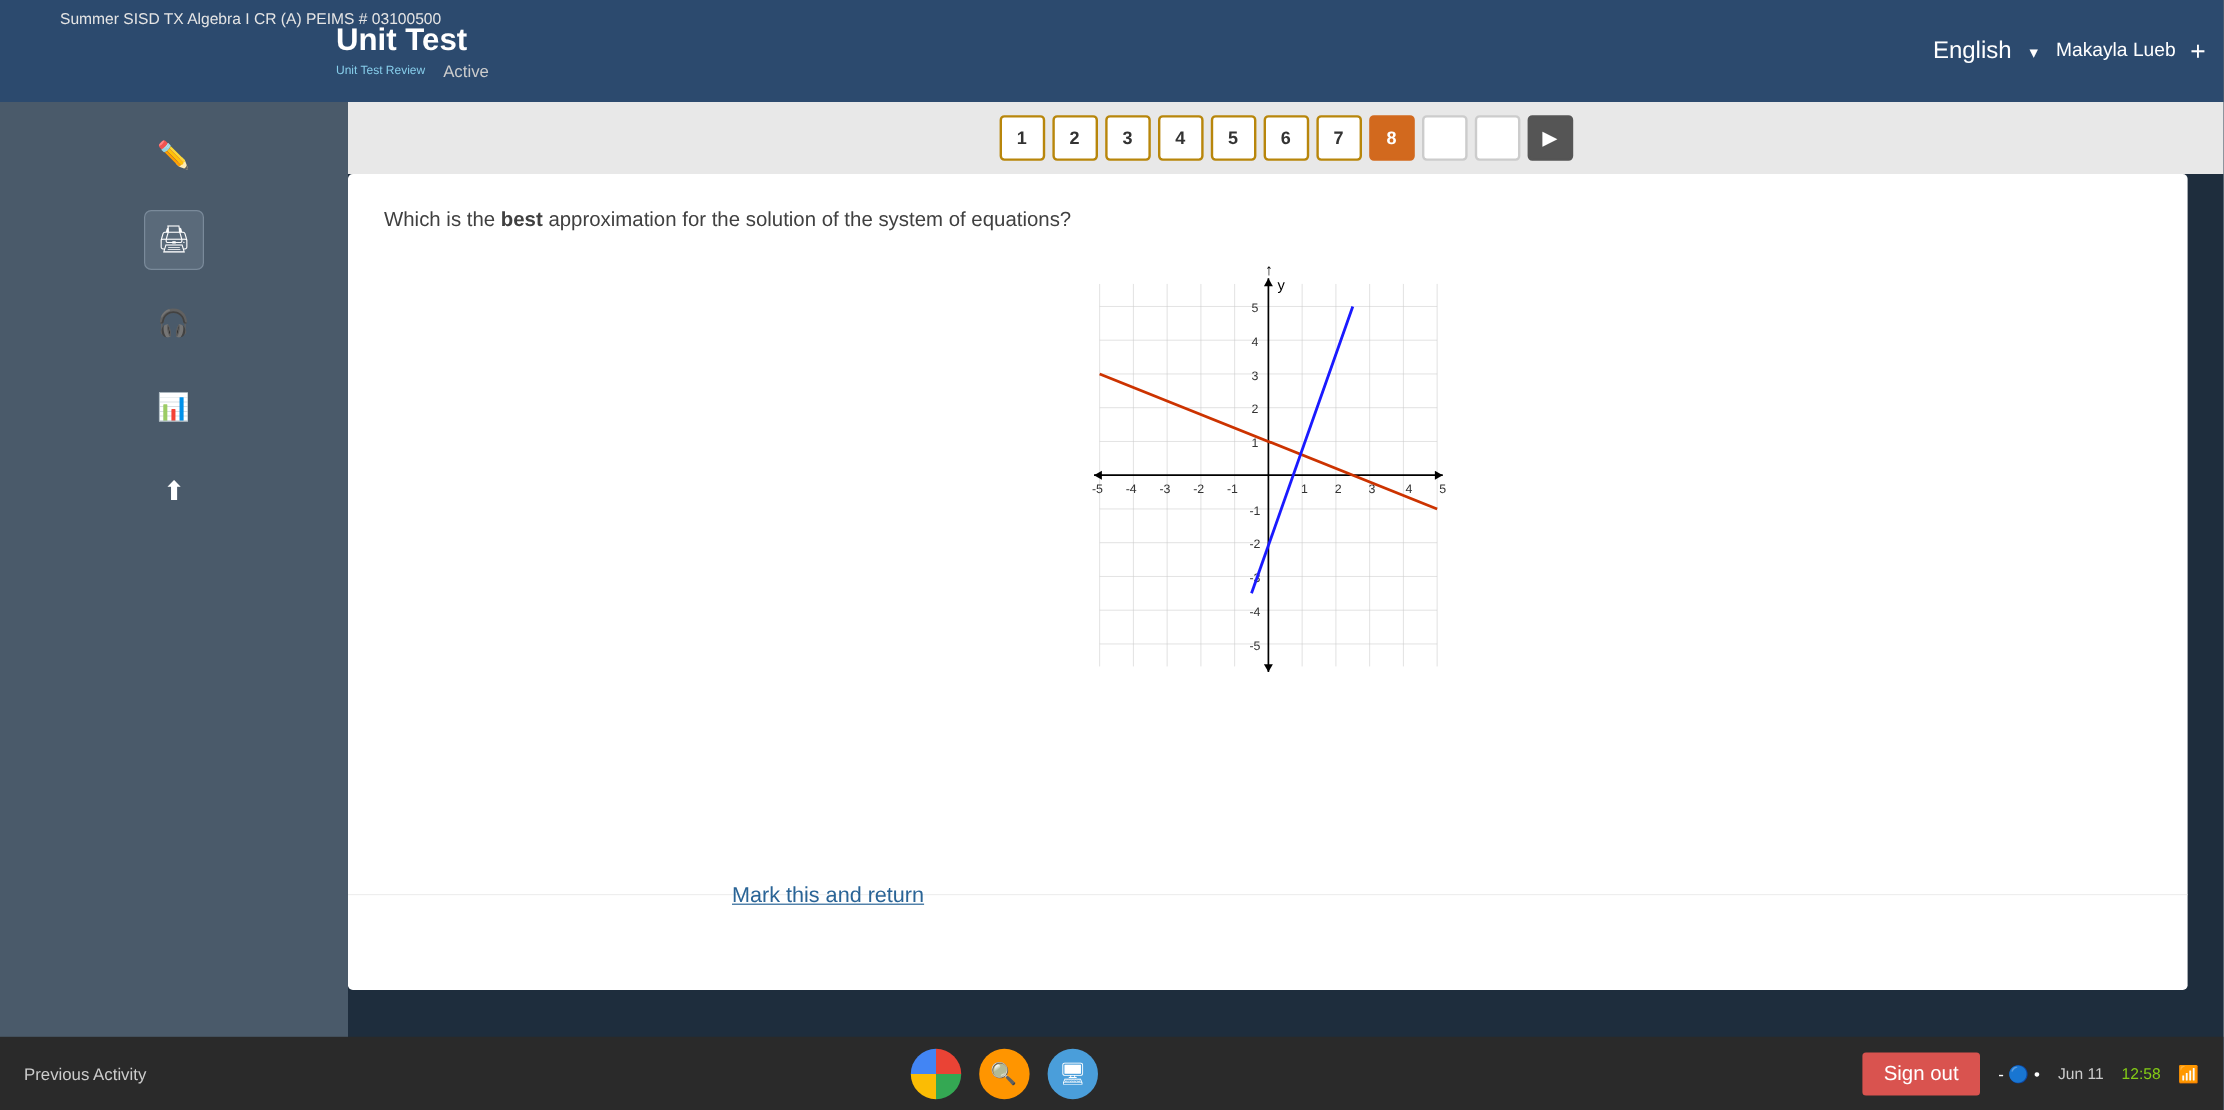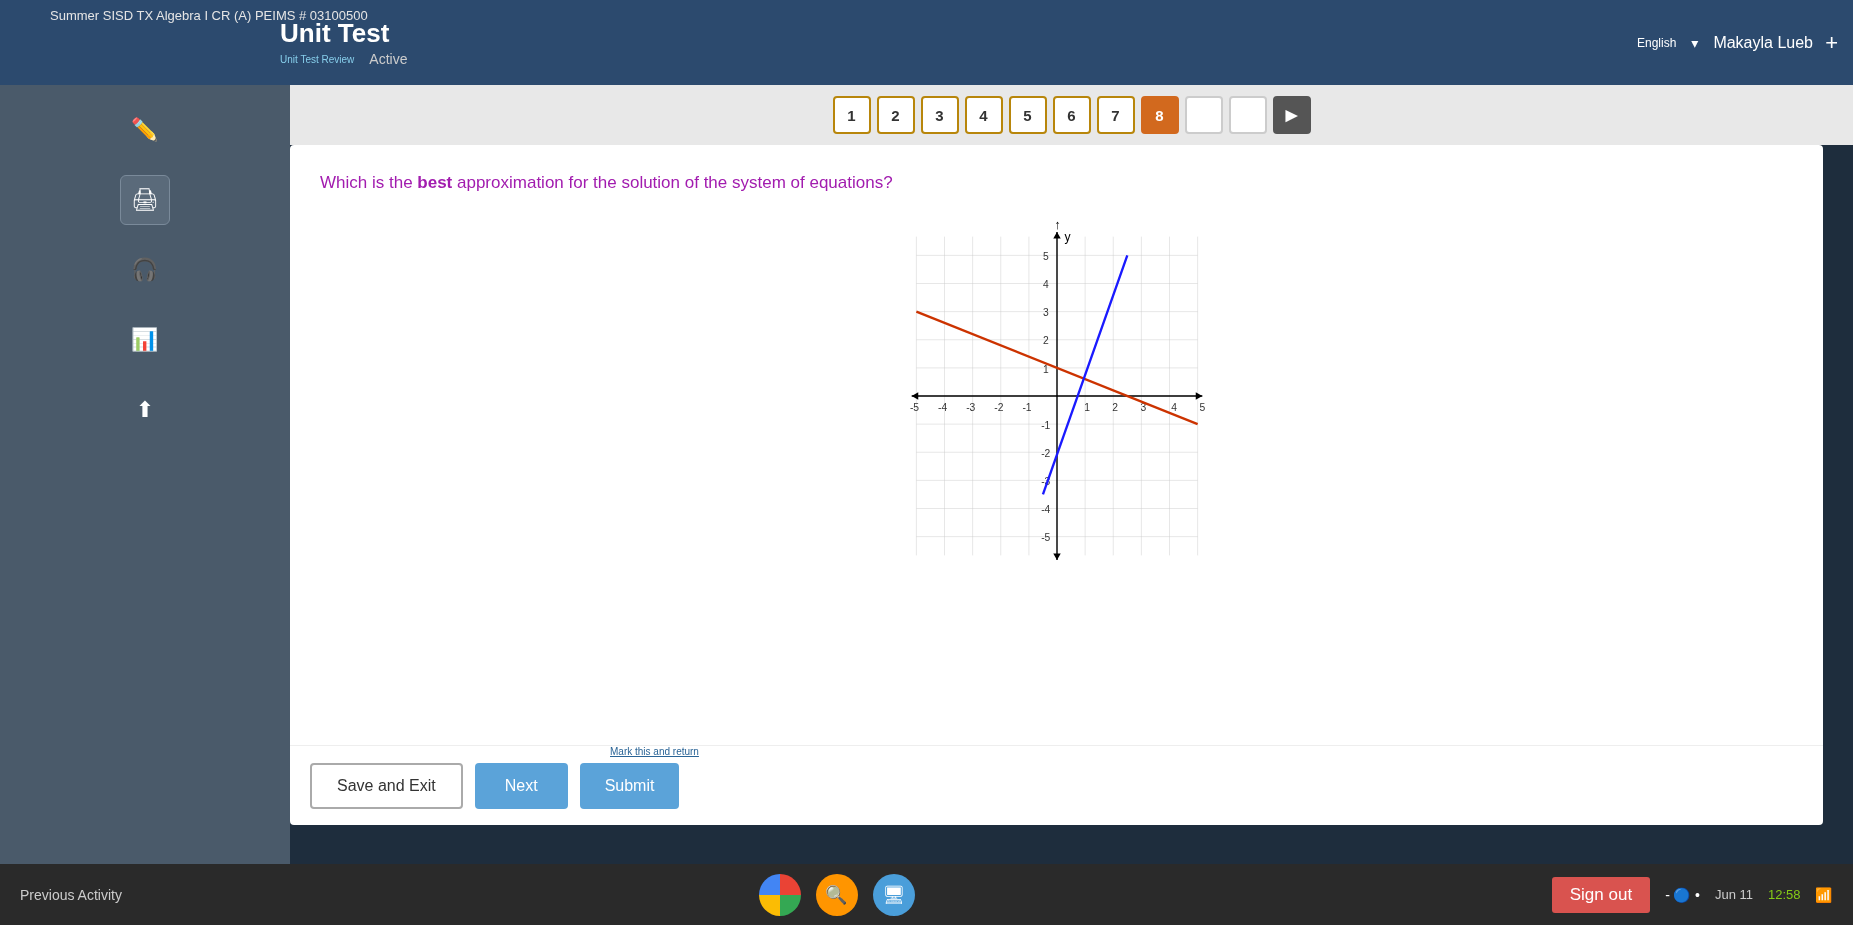--- a/index.html
+++ b/index.html
@@ -63,21 +63,21 @@
 
     .header-right {
       display: flex;
       align-items: center;
       gap: 15px;
       margin-right: 20px;
     }
 
     .lang-selector {
       color: white;
-      font-size: 12px;
+      font-size: 20px;
       cursor: pointer;
     }
 
     .user-name {
       color: white;
       font-size: 16px;
     }
 
     .plus-btn {
       color: white;
@@ -173,21 +173,21 @@
       right: 30px;
       bottom: 100px;
       background: white;
       border-radius: 4px;
       padding: 25px 30px;
       overflow: auto;
     }
 
     .question-text {
       font-size: 17px;
-      color: #a21caf;
+      color: #404040;
       margin-bottom: 25px;
       line-height: 1.5;
     }
 
     .question-text strong {
       font-weight: bold;
     }
 
     .question-body {
       display: flex;
@@ -454,26 +454,21 @@
 
           <line x1="-150" y1="-90" x2="150" y2="30" stroke="#cc3300" stroke-width="2.5"></line>
 
           <line x1="-15" y1="105" x2="75" y2="-150" stroke="#1a1aff" stroke-width="2.5"></line>
 
         </svg>
       </div>
     </div>
 
     <div style="position:absolute; bottom:0; left:0; right:0; height:80px; display:flex; align-items:center; justify-content:space-between; padding:0 20px; border-top:1px solid #eee;">
-      <a class="mark-return-link" style="color:#2a6496; font-size:10px; cursor:pointer;">Mark this and return</a>
-      <div style="display:flex; gap:12px;">
-        <button class="btn-save-exit">Save and Exit</button>
-        <button class="btn-next">Next</button>
-        <button class="btn-submit">Submit</button>
-      </div>
+      <a class="mark-return-link" style="color:#2a6496; font-size:18px; cursor:pointer;">Mark this and return</a>
     </div>
   </div>
 
   <div class="taskbar">
     <div class="taskbar-left">Previous Activity</div>
     <div class="taskbar-center">
       <div class="taskbar-icon chrome-icon"></div>
       <div class="taskbar-icon search-icon-btn" style="color:white; font-size:18px;">🔍</div>
       <div class="taskbar-icon monitor-icon-btn" style="color:white; font-size:18px;">🖥</div>
     </div>

